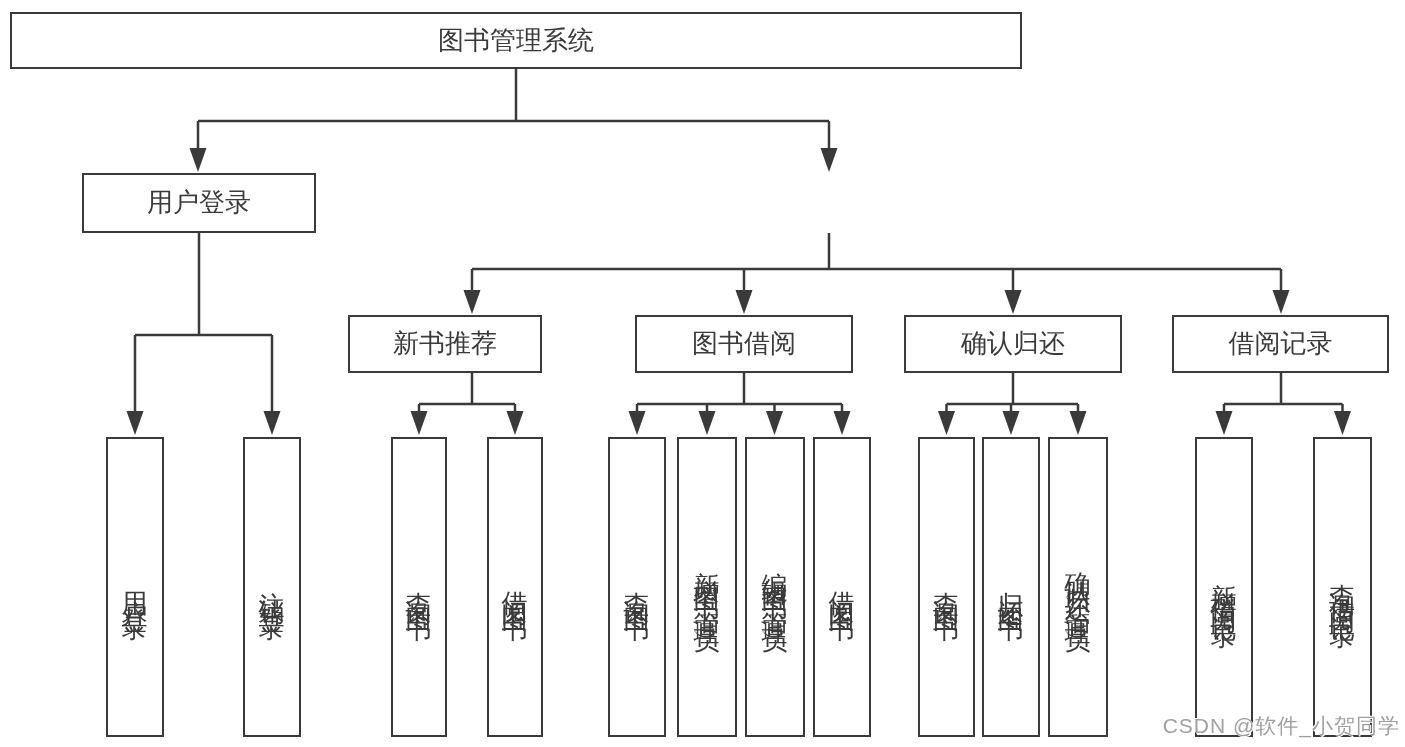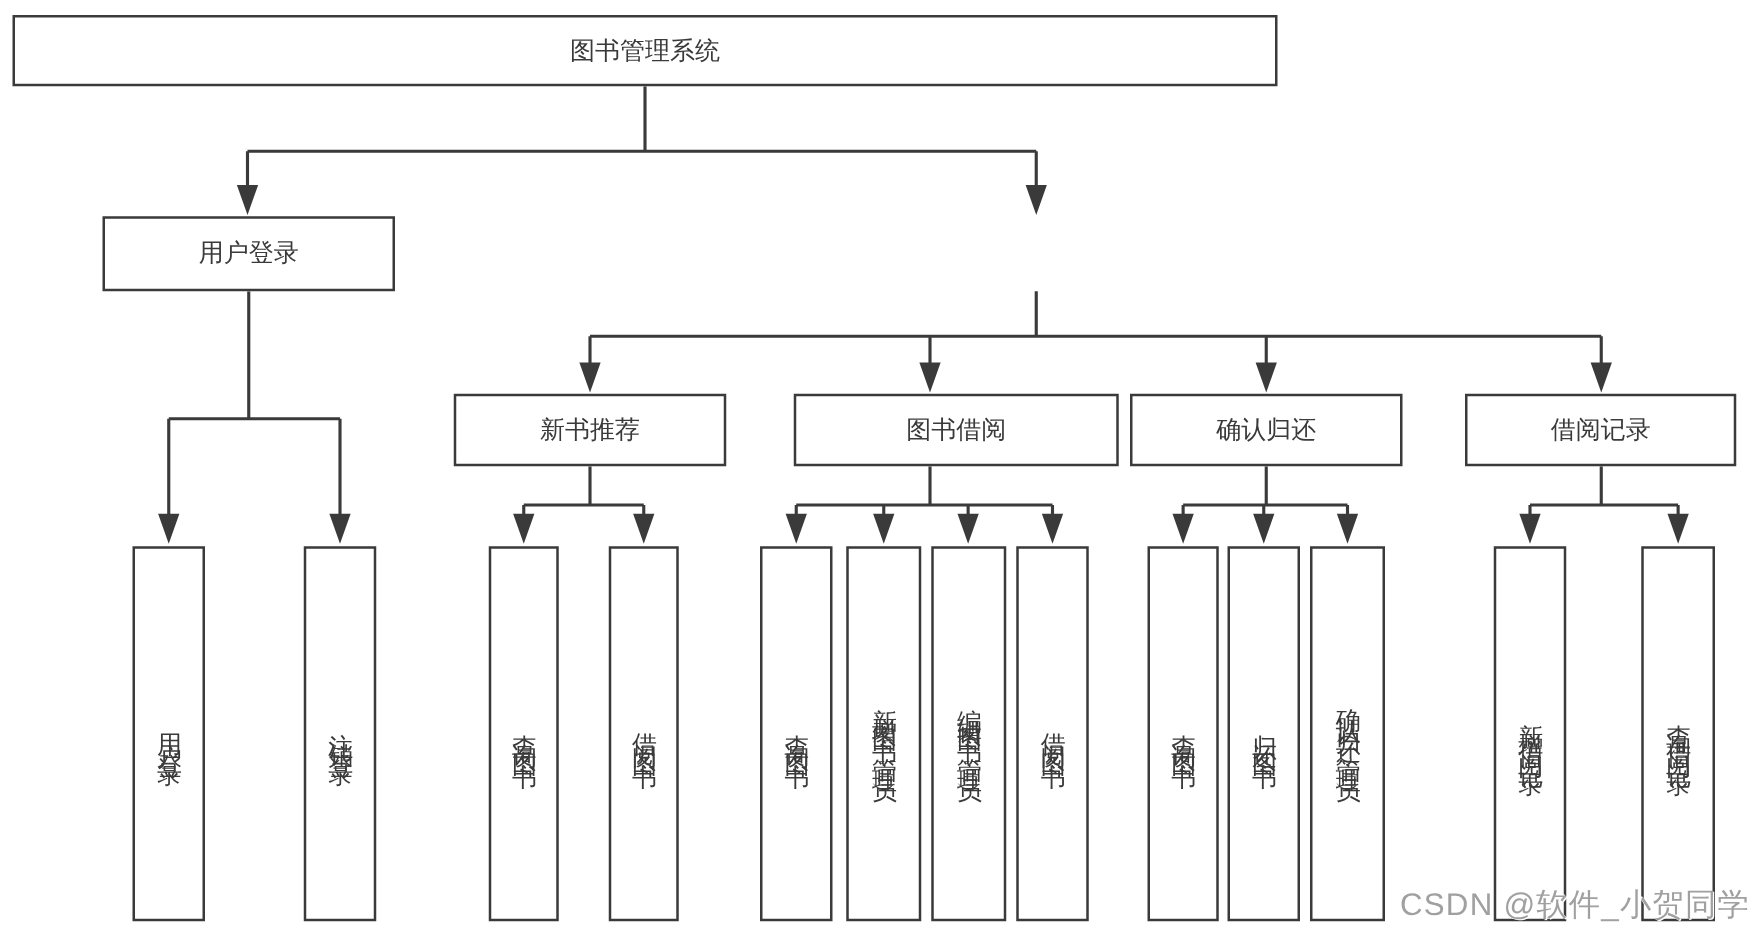--- a/index.html
+++ b/index.html
@@ -31,35 +31,35 @@
   }
   .hbox, .vbox {
     position: absolute;
     box-sizing: border-box;
     background: var(--background, #ffffff);
     border: 2.5px solid var(--line, #3a3a3a);
     color: var(--text, #3a3a3a);
     display: flex;
     align-items: center;
     justify-content: center;
-    font-size: 20px;
+    font-size: 26px;
     line-height: 1.2;
     white-space: nowrap;
   }
   .vbox {
     writing-mode: vertical-rl;
     letter-spacing: 8px;
     line-height: 1;
     white-space: normal;
   }
   .watermark {
     position: absolute;
     right: 5px;
     bottom: 7px;
-    font-size: 25px;
+    font-size: 21px;
     color: var(--watermark, #a0a0a0);
     text-shadow: 1px 1px 0 #ffffff, -1px -1px 0 #ffffff;
     z-index: 10;
     letter-spacing: 1px;
   }
 </style>
 </head>
 <body>
 
 <div class="canvas">
@@ -104,22 +104,22 @@
       <path d="M1281 373 V404 M1224 404 H1342.5 M1224 404 V419 M1342.5 404 V419"></path>
       <polygon points="1215.5,411 1232.5,411 1224,435"></polygon>
       <polygon points="1334,411 1351,411 1342.5,435"></polygon>
     </g>
   </svg>
 
   <div class="hbox" style="left:10px; top:12px; width:1012px; height:57px;">图书管理系统</div>
 
   <div class="hbox" style="left:82px; top:173px; width:234px; height:60px;">用户登录</div>
 
-  <div class="hbox" style="left:363px; top:315px; width:218px; height:58px;">新书推荐</div>
-  <div class="hbox" style="left:635px; top:315px; width:260px; height:58px;">图书借阅</div>
+  <div class="hbox" style="left:348px; top:315px; width:194px; height:58px;">新书推荐</div>
+  <div class="hbox" style="left:635px; top:315px; width:218px; height:58px;">图书借阅</div>
   <div class="hbox" style="left:904px; top:315px; width:218px; height:58px;">确认归还</div>
   <div class="hbox" style="left:1172px; top:315px; width:217px; height:58px;">借阅记录</div>
 
   <div class="vbox" style="left:106px; top:437px; width:58px; height:300px;">用户登录</div>
   <div class="vbox" style="left:243px; top:437px; width:58px; height:300px;">注销登录</div>
 
   <div class="vbox" style="left:391px; top:437px; width:56px; height:300px;">查询图书</div>
   <div class="vbox" style="left:487px; top:437px; width:56px; height:300px;">借阅图书</div>
 
   <div class="vbox" style="left:608px; top:437px; width:58px; height:300px;">查询图书</div>

